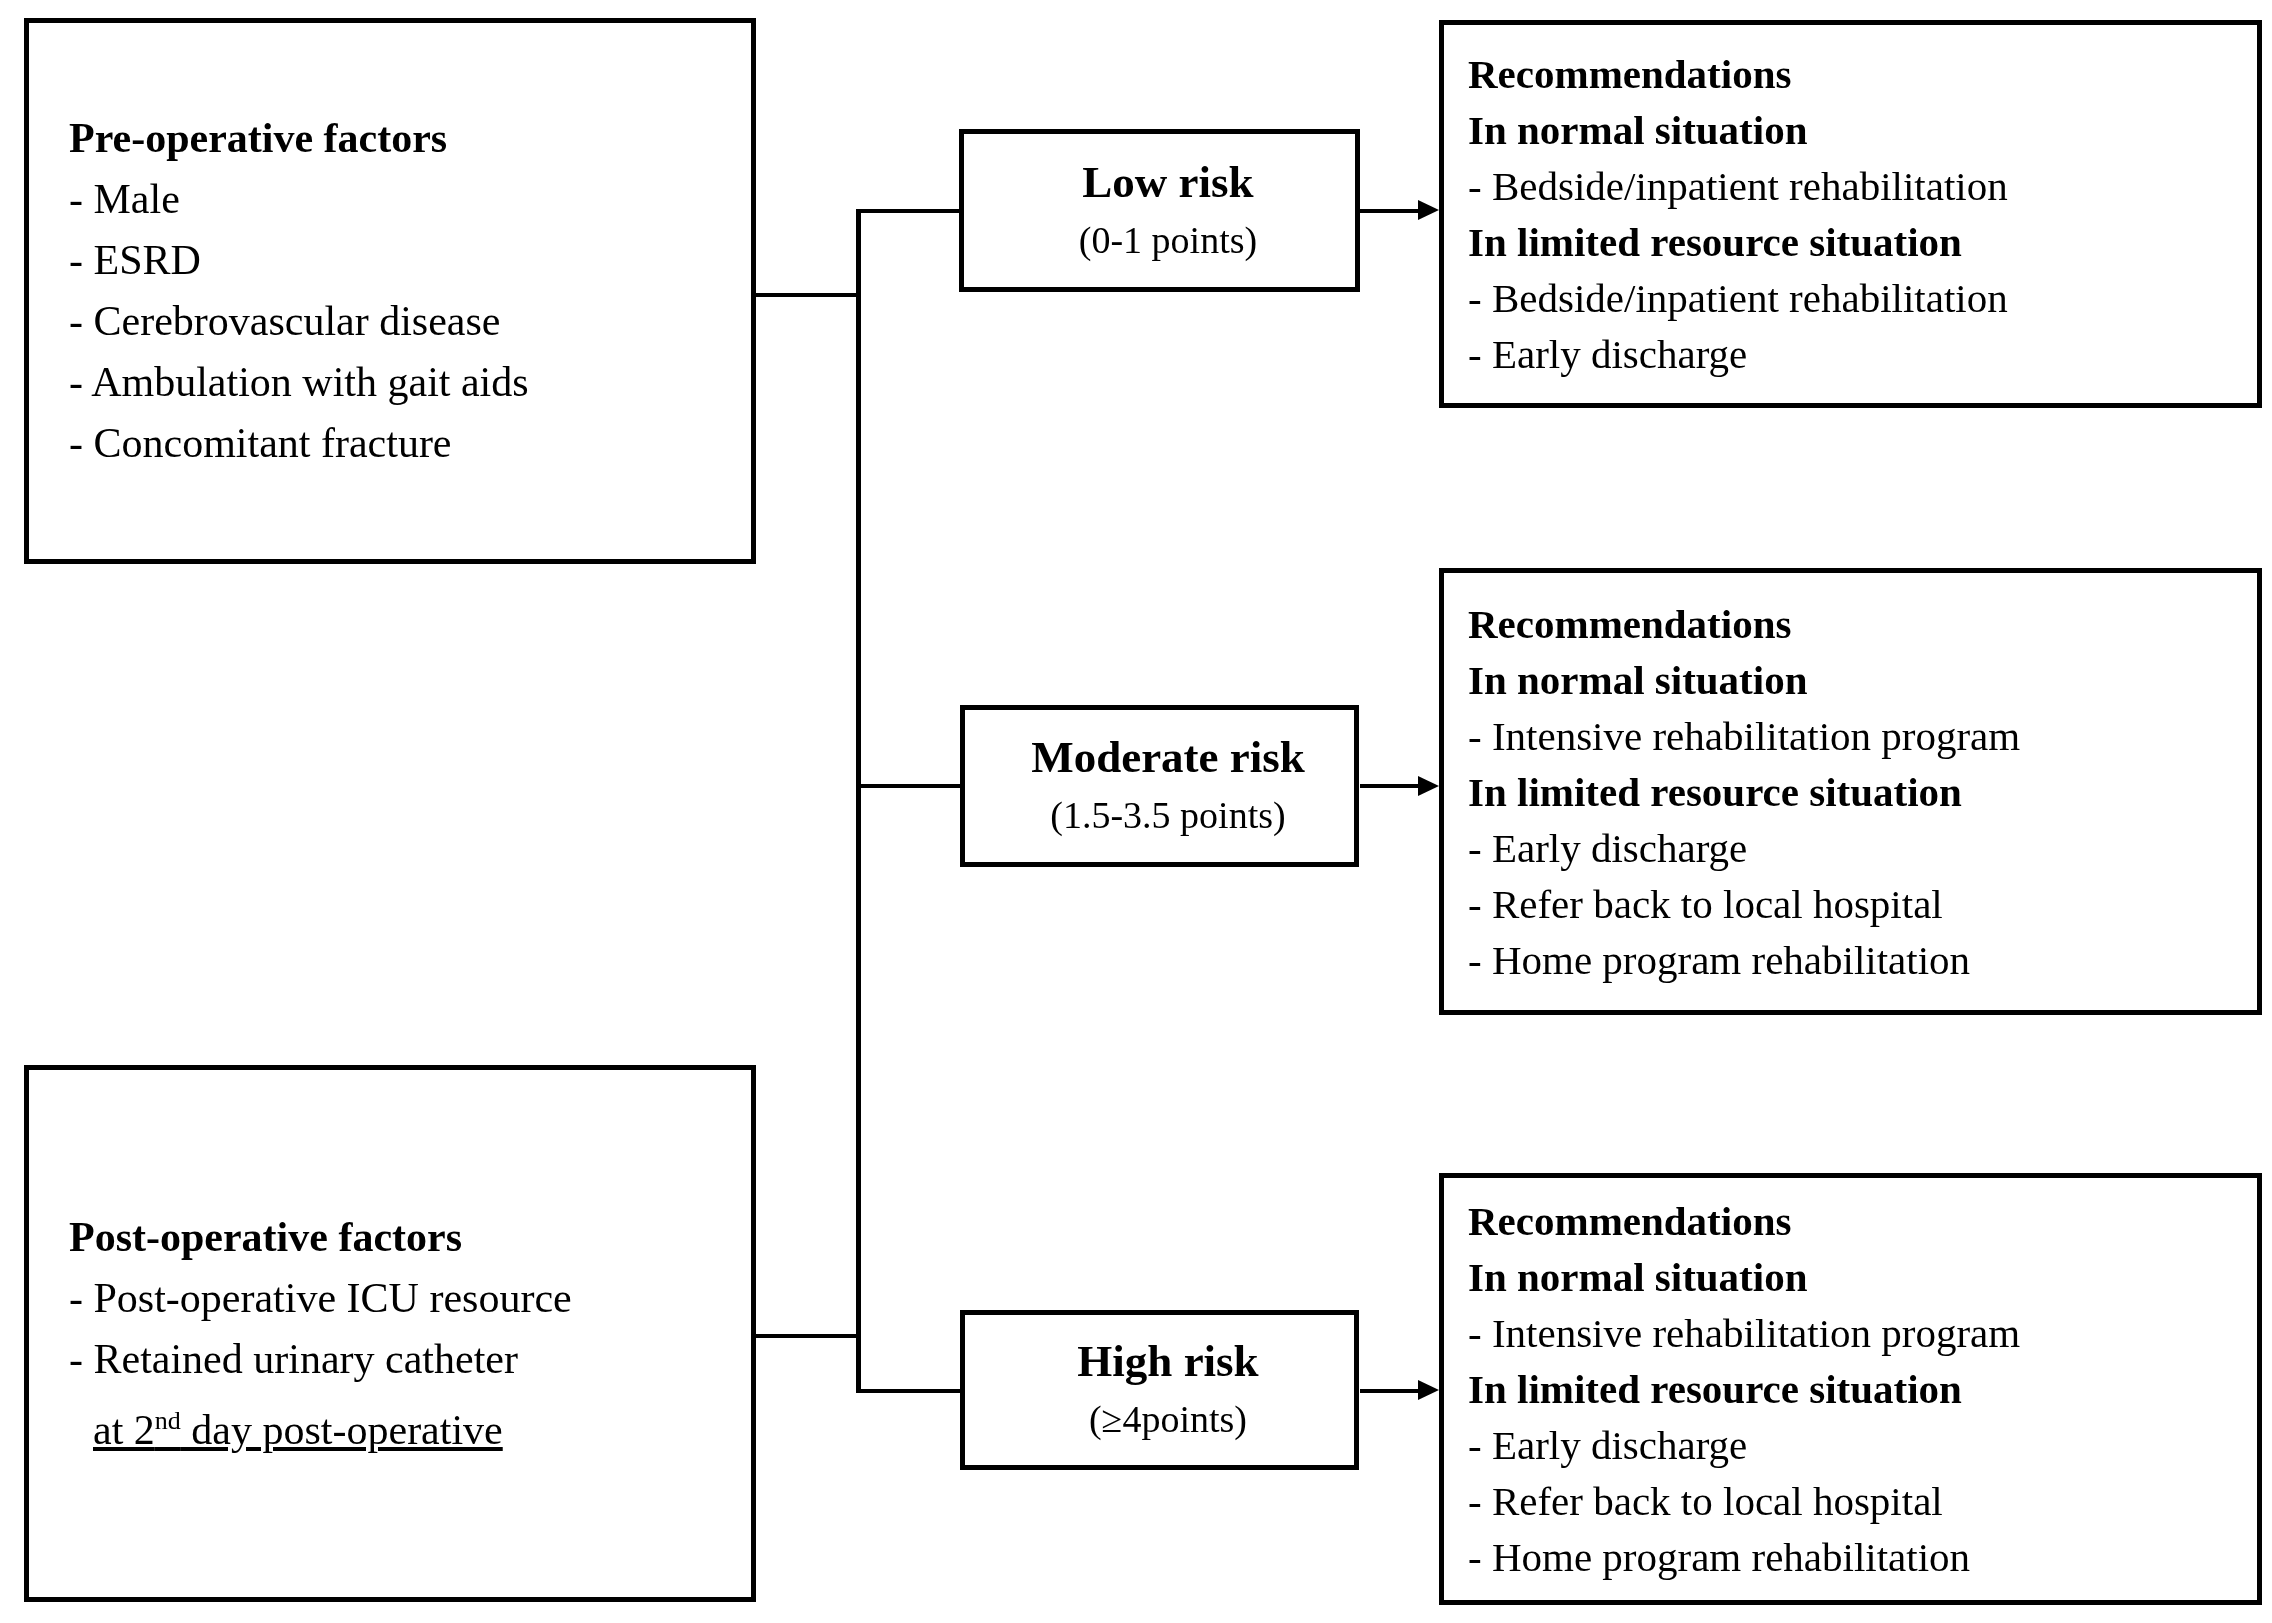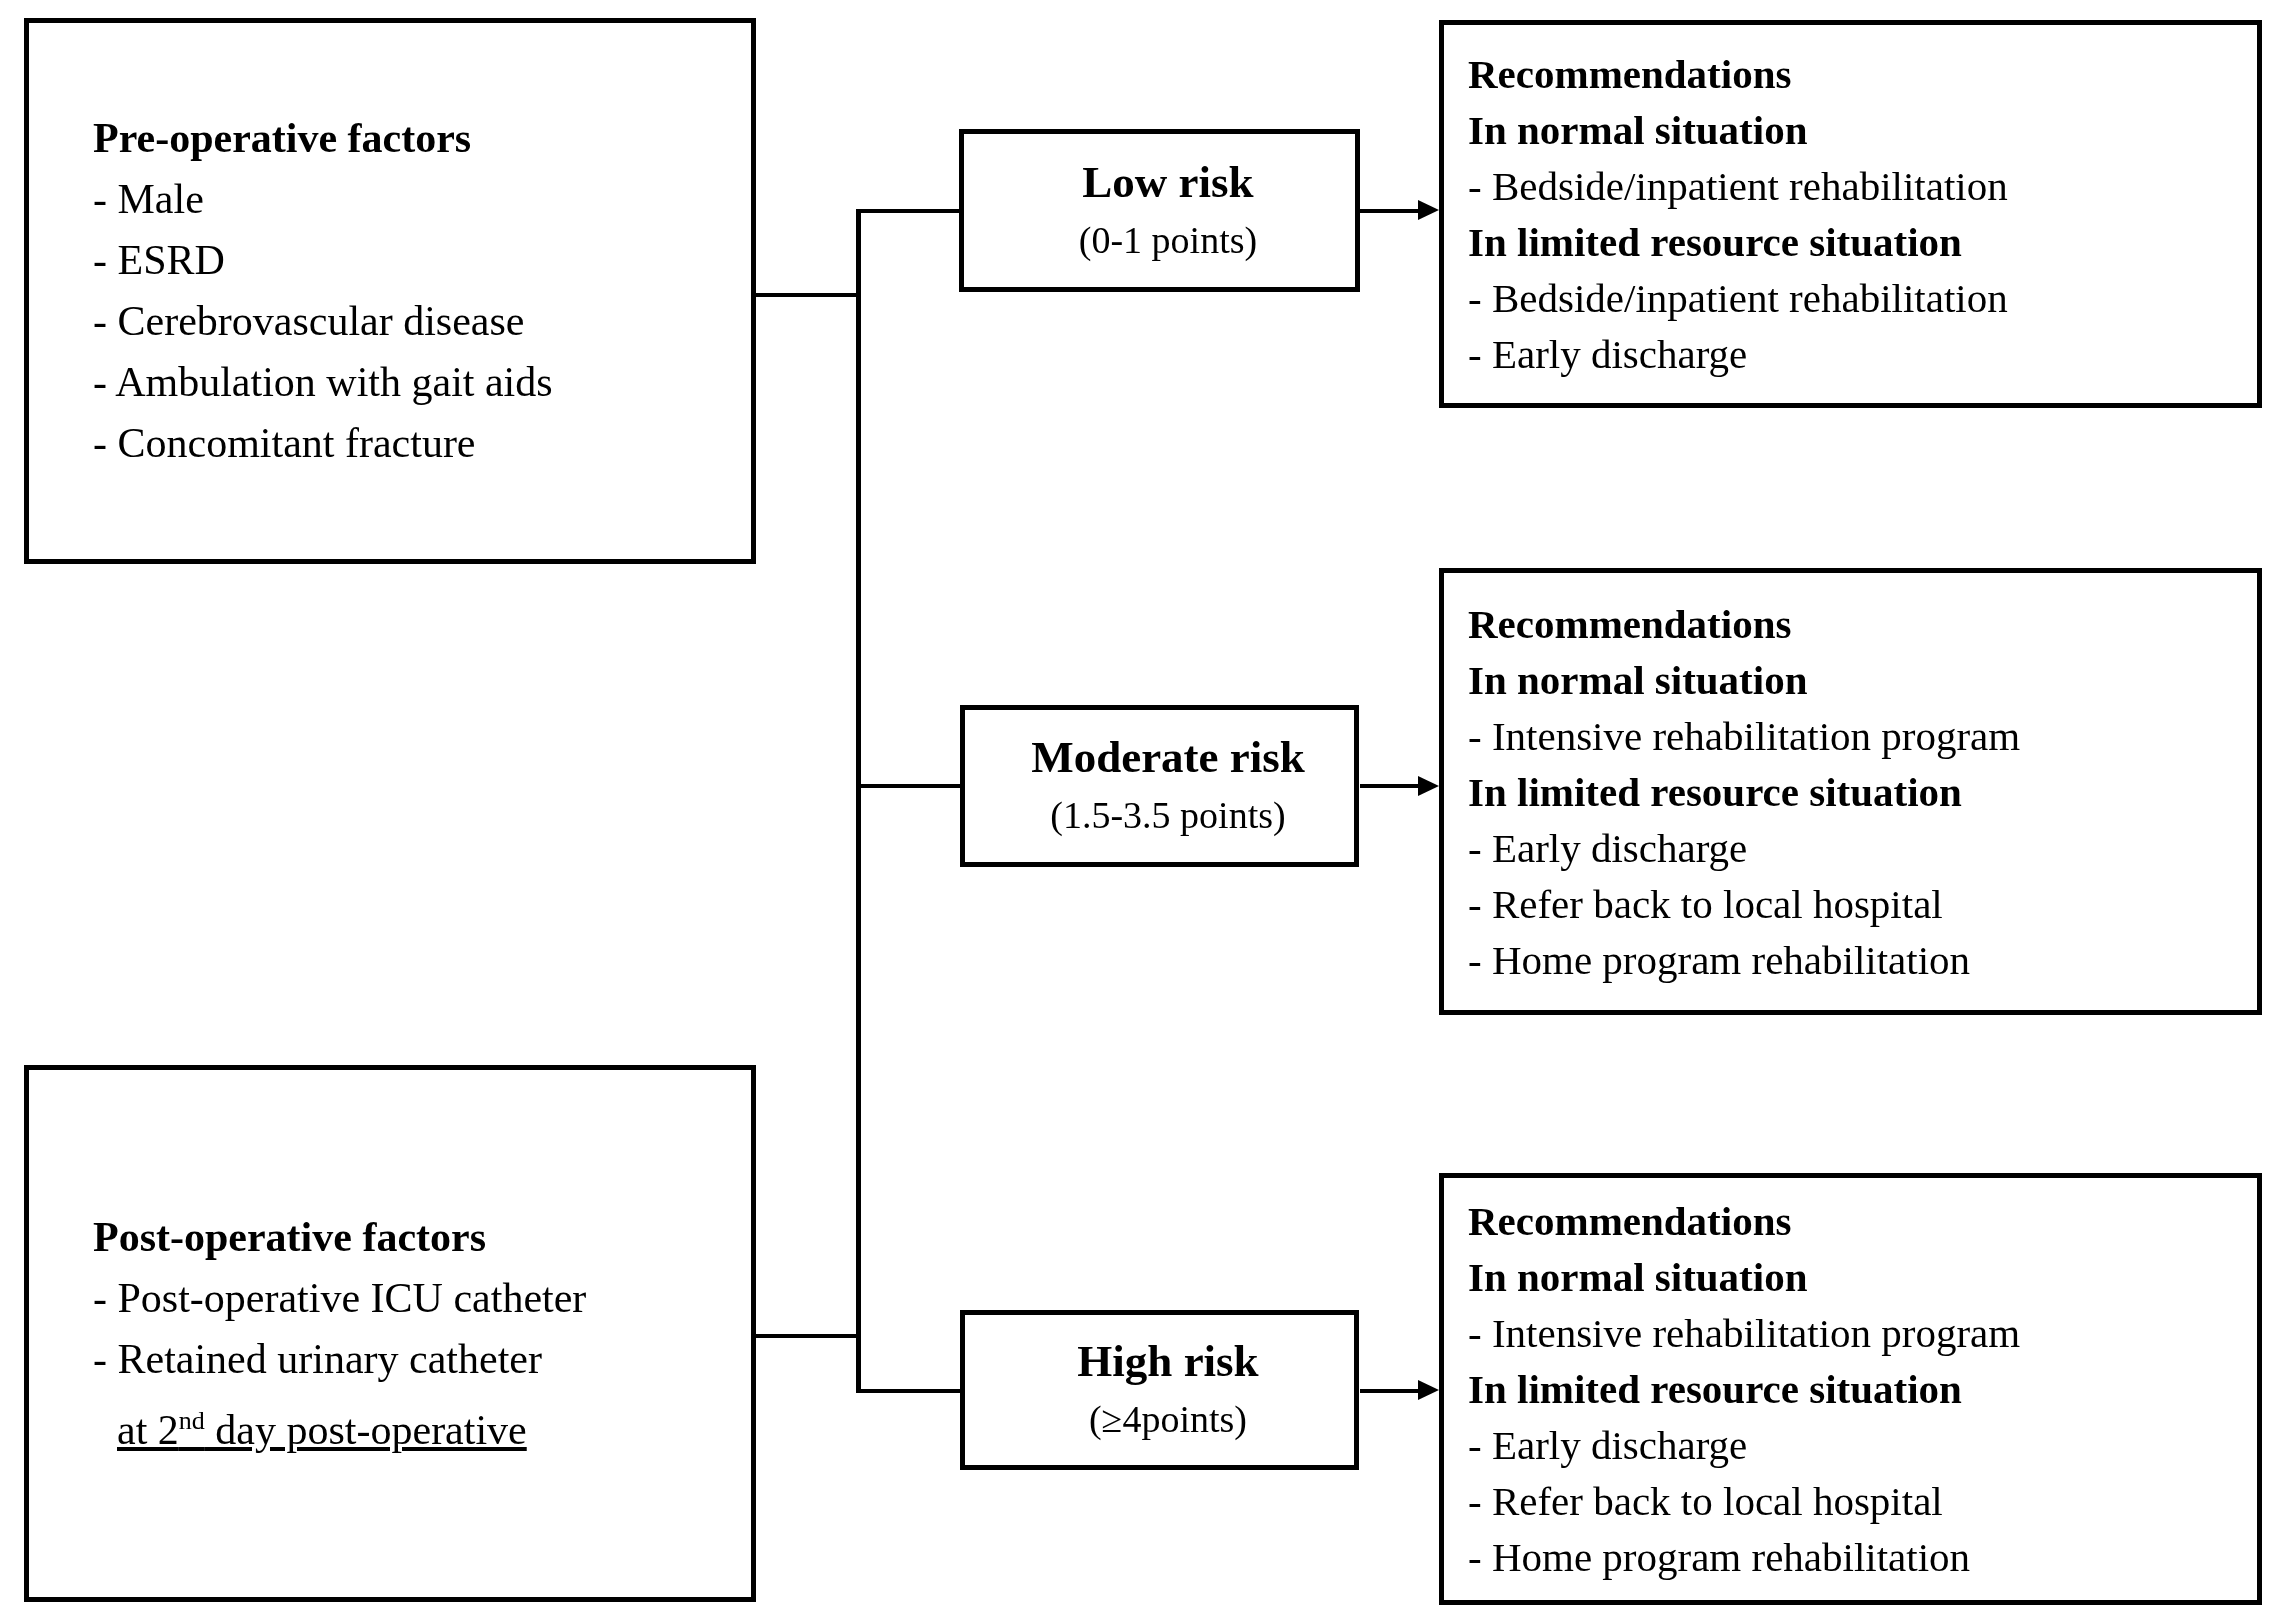--- a/index.html
+++ b/index.html
@@ -15,21 +15,21 @@
   .box {
     position: absolute;
     border: 5.6px solid #000000;
     background: #ffffff;
     box-sizing: border-box;
     display: flex;
     flex-direction: column;
     justify-content: center;
   }
   .factors-box { padding-left: 40px; padding-right: 8px; }
-  .factors-box .line { font-size: 42px; line-height: 61px; white-space: nowrap; margin-left: 24px; }
+  .factors-box .line { font-size: 42px; line-height: 61px; white-space: nowrap; }
   .factors-box .title { font-weight: bold; }
   .factors-box .indent { padding-left: 24px; text-decoration: underline; }
   .factors-box sup { font-size: 0.62em; vertical-align: super; }
 
   .risk-box { align-items: center; text-align: center; padding-left: 17px; }
   .risk-label { font-size: 45px; font-weight: bold; line-height: 59px; white-space: nowrap; }
   .risk-points { font-size: 38px; line-height: 57px; white-space: nowrap; }
 
   .rec-box { padding-left: 24px; padding-right: 6.4px; }
   .rec-box .line { font-size: 41px; line-height: 56px; white-space: nowrap; }
@@ -54,21 +54,21 @@
     <div class="line title">Pre-operative factors</div>
     <div class="line">- Male</div>
     <div class="line">- ESRD</div>
     <div class="line">- Cerebrovascular disease</div>
     <div class="line">- Ambulation with gait aids</div>
     <div class="line">- Concomitant fracture</div>
   </div>
 
   <div class="box factors-box" style="left:24px; top:1065px; width:732px; height:537px;">
     <div class="line title">Post-operative factors</div>
-    <div class="line">- Post-operative ICU catheter</div>
+    <div class="line">- Post-operative ICU resource</div>
     <div class="line">- Retained urinary catheter</div>
     <div class="line indent">
       <span>at 2</span><sup>nd</sup><span> day post-operative</span>
     </div>
   </div>
 
   <div class="box risk-box" style="left:959px; top:129px; width:401px; height:163px;">
     <div class="risk-label">Low risk</div>
     <div class="risk-points">(0-1 points)</div>
   </div>

